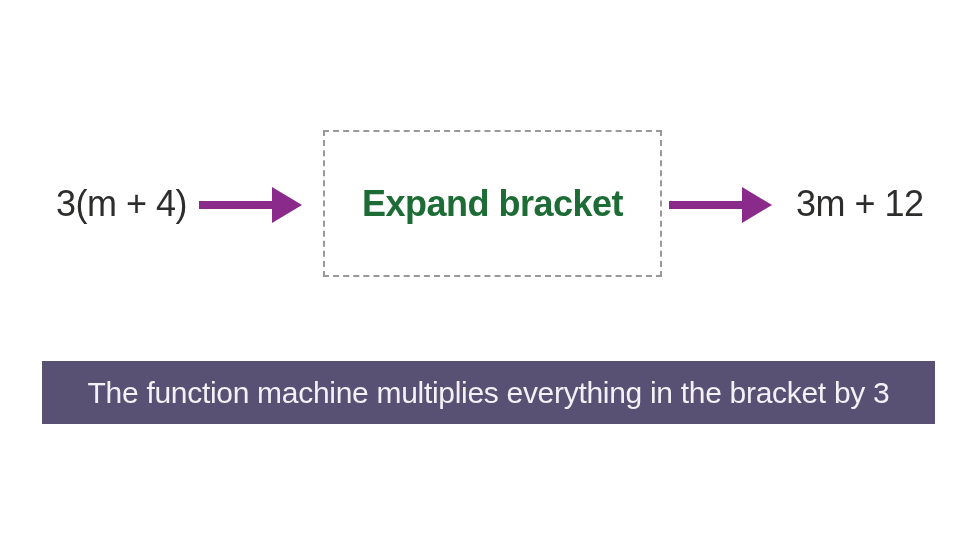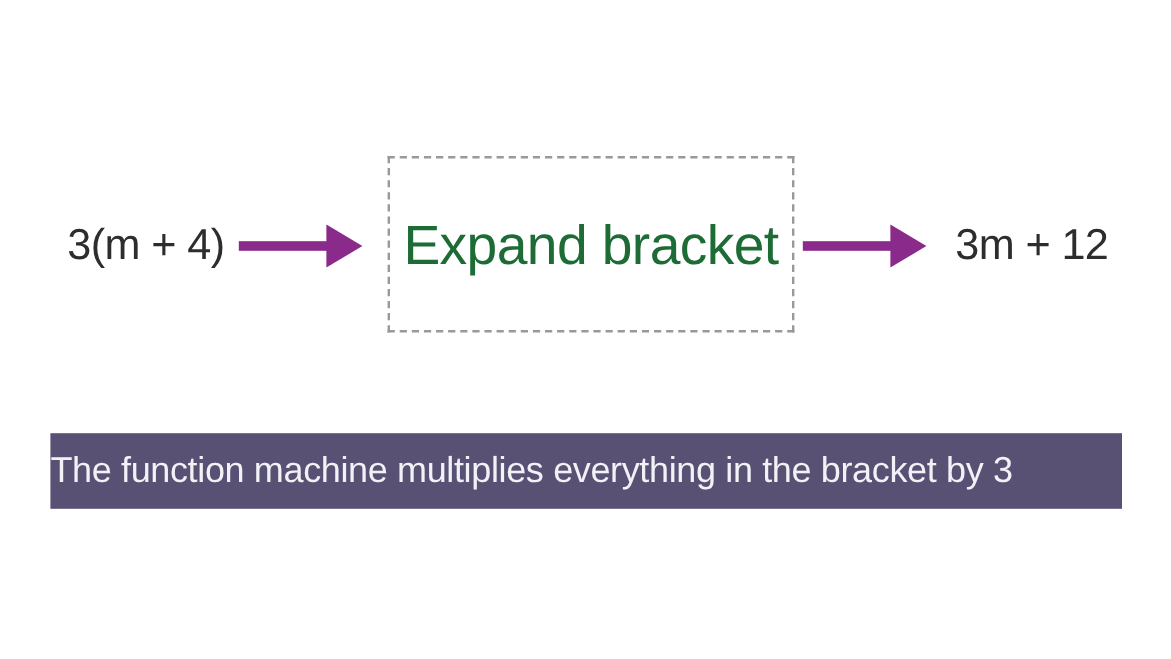--- a/index.html
+++ b/index.html
@@ -37,32 +37,32 @@
   .arrow-1{left:198px;top:183px;}
   .arrow-2{left:668px;top:183px;}
   .machine-box{
     position:absolute;
     left:323px;top:130px;
     width:335px;height:143px;
     border:2px dashed var(--c-box_border);
     display:flex;align-items:center;justify-content:center;
   }
   .machine-box .op-label{
-    font-size:46px;
-    font-weight:normal;
+    font-size:36px;
+    font-weight:bold;
     color:var(--c-operation_text);
     white-space:nowrap;
     letter-spacing:-0.5px;
   }
   .caption-bar{
     position:absolute;
     left:42px;top:361px;
     width:893px;height:63px;
     background:var(--c-caption_bg);
-    display:flex;align-items:center;justify-content:flex-start;
+    display:flex;align-items:center;justify-content:center;
   }
   .caption-bar .caption-text{
     font-size:30px;
     color:var(--c-caption_text);
     white-space:nowrap;
     letter-spacing:-0.3px;
   }
 </style>
 </head>
 <body>

